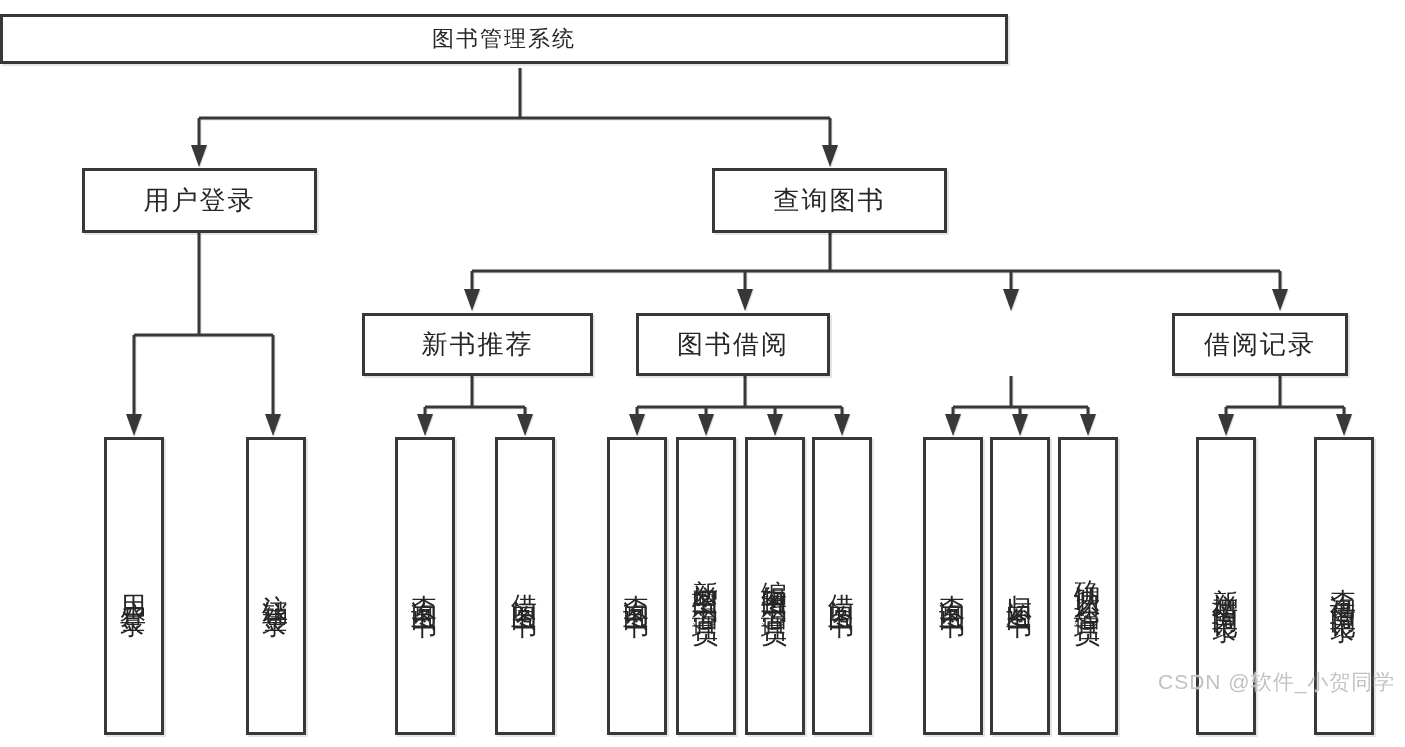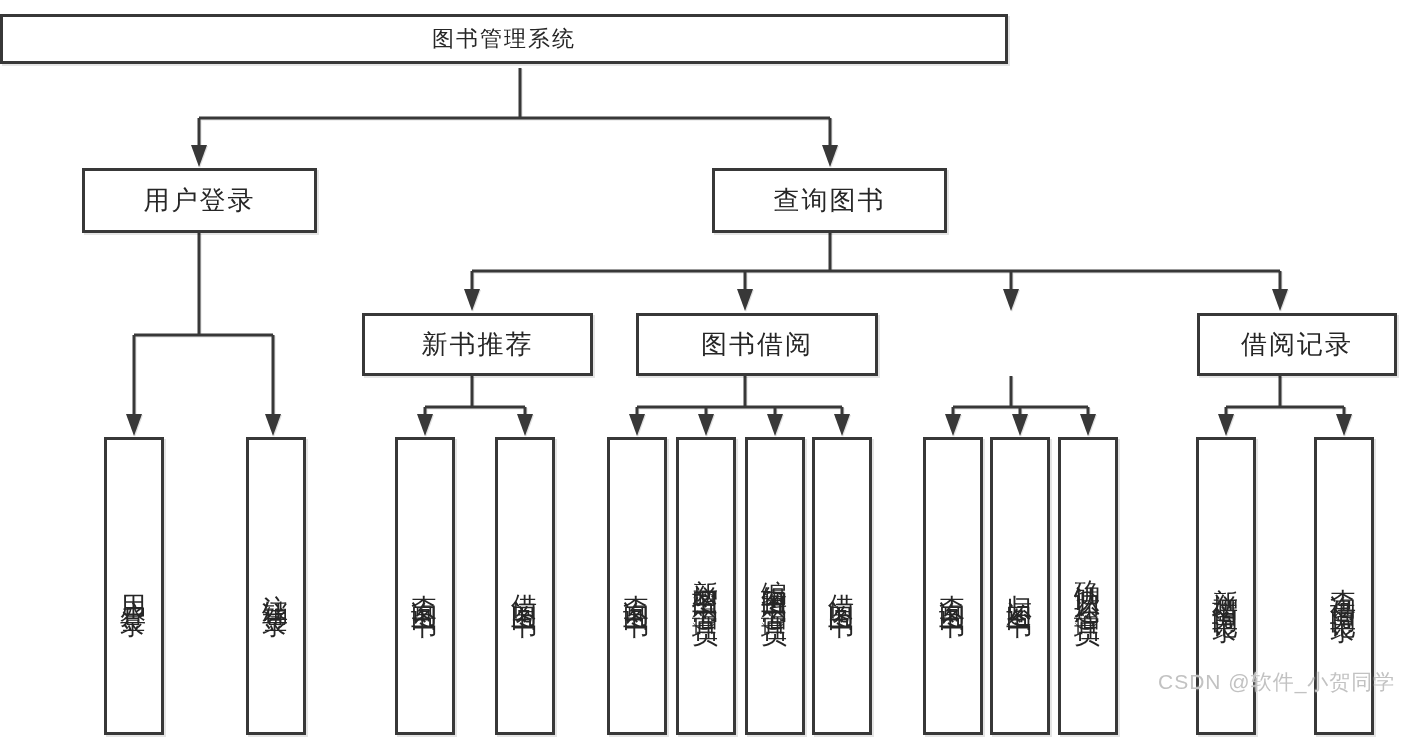--- a/index.html
+++ b/index.html
@@ -80,22 +80,22 @@
       <polygon points="1336,414 1352,414 1344,436"></polygon>
     </g>
   </svg>
 
   <div class="box root" style="left:0;top:14px;width:1008px;height:50px;">图书管理系统</div>
 
   <div class="box lvl1" style="left:82px;">用户登录</div>
   <div class="box lvl1" style="left:712px;">查询图书</div>
 
   <div class="box lvl2" style="left:362px;width:231px;">新书推荐</div>
-  <div class="box lvl2" style="left:636px;width:242px;">图书借阅</div>
-  <div class="box lvl2" style="left:1172px;width:200px;margin-left:25px;">借阅记录</div>
+  <div class="box lvl2" style="left:636px;width:194px;">图书借阅</div>
+  <div class="box lvl2" style="left:1172px;width:176px;">借阅记录</div>
 
   <div class="box leaf" style="left:104px;">用户登录</div>
   <div class="box leaf" style="left:246px;">注销登录</div>
 
   <div class="box leaf" style="left:395px;">查询图书</div>
   <div class="box leaf" style="left:495px;">借阅图书</div>
 
   <div class="box leaf" style="left:607px;">查询图书</div>
   <div class="box leaf" style="left:676px;">新增图书（管理员）</div>
   <div class="box leaf" style="left:745px;">编辑图书（管理员）</div>

